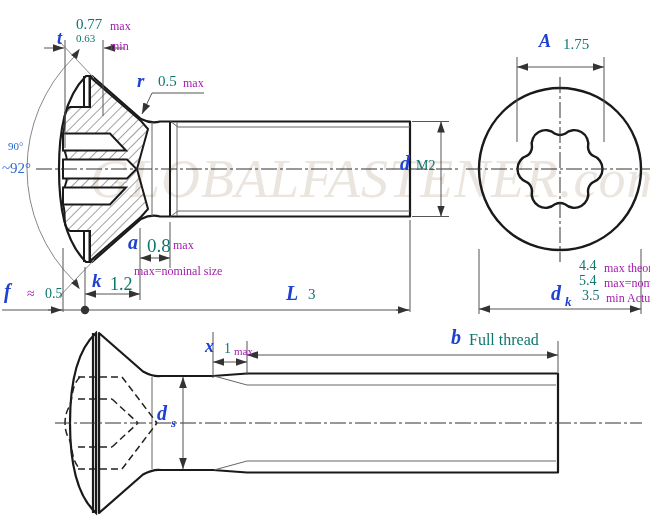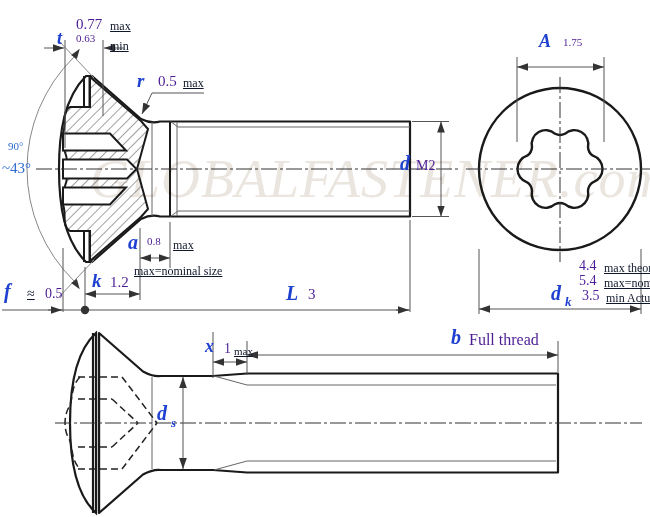--- a/index.html
+++ b/index.html
@@ -4,22 +4,22 @@
 <style>
   html,body{margin:0;padding:0;background:#fff;}
   #stage{position:relative;width:650px;height:517px;background:#fff;overflow:hidden;
          font-family:"Liberation Serif",serif;}
   #stage svg{position:absolute;left:0;top:0;}
   #watermark{position:absolute;left:90px;top:148px;font-size:54px;font-style:italic;
              color:#ebe5df;letter-spacing:1px;white-space:nowrap;mix-blend-mode:multiply;
              pointer-events:none;}
   .lbl{position:absolute;white-space:nowrap;line-height:1;}
   .sym{color:#1f41d0;font-weight:bold;font-style:italic;}
-  .val{color:#4c1d95;}
-  .word{color:#0f172a;text-decoration:underline;}
+  .val{color:#0f766e;}
+  .word{color:#a21caf;}
   .ang{color:#2e6bd0;}
 </style>
 </head>
 <body>
 
 <div id="stage">
 
   <svg width="650" height="517" viewBox="0 0 650 517">
     <defs>
       <pattern id="hatch" width="7" height="7" patternUnits="userSpaceOnUse" patternTransform="rotate(45)">
@@ -181,42 +181,42 @@
     <span class="lbl val" style="left:76px;top:17px;font-size:15px">0.77</span>
     <span class="lbl word" style="left:110px;top:20px;font-size:12px">max</span>
     <span class="lbl val" style="left:76px;top:33px;font-size:11px">0.63</span>
     <span class="lbl word" style="left:110px;top:40px;font-size:12px">min</span>
 
     <span class="lbl sym" style="left:137px;top:71px;font-size:19px">r</span>
     <span class="lbl val" style="left:158px;top:74px;font-size:15px">0.5</span>
     <span class="lbl word" style="left:183px;top:77px;font-size:12px">max</span>
 
     <span class="lbl ang" style="left:8px;top:141px;font-size:11px">90°</span>
-    <span class="lbl ang" style="left:2px;top:161px;font-size:15px">~43°</span>
+    <span class="lbl ang" style="left:2px;top:161px;font-size:15px">~92°</span>
 
     <span class="lbl sym" style="left:128px;top:232px;font-size:20px">a</span>
-    <span class="lbl val" style="left:147px;top:236px;font-size:11px">0.8</span>
+    <span class="lbl val" style="left:147px;top:236px;font-size:19px">0.8</span>
     <span class="lbl word" style="left:173px;top:239px;font-size:12px">max</span>
 
     <span class="lbl sym" style="left:92px;top:271px;font-size:19px">k</span>
-    <span class="lbl val" style="left:110px;top:275px;font-size:15px">1.2</span>
+    <span class="lbl val" style="left:110px;top:275px;font-size:18px">1.2</span>
     <span class="lbl word" style="left:134px;top:265px;font-size:12px">max=nominal size</span>
 
     <span class="lbl sym" style="left:4px;top:281px;font-size:20px">f</span>
     <span class="lbl word" style="left:27px;top:287px;font-size:14px">≈</span>
     <span class="lbl val" style="left:45px;top:287px;font-size:14px">0.5</span>
 
     <span class="lbl sym" style="left:286px;top:283px;font-size:20px">L</span>
     <span class="lbl val" style="left:308px;top:287px;font-size:15px">3</span>
 
     <span class="lbl sym" style="left:400px;top:153px;font-size:20px">d</span>
     <span class="lbl val" style="left:416px;top:159px;font-size:14px">M2</span>
 
     <span class="lbl sym" style="left:539px;top:32px;font-size:18px">A</span>
-    <span class="lbl val" style="left:563px;top:37px;font-size:11px">1.75</span>
+    <span class="lbl val" style="left:563px;top:37px;font-size:15px">1.75</span>
 
     <span class="lbl val" style="left:579px;top:259px;font-size:14px">4.4</span>
     <span class="lbl word" style="left:604px;top:262px;font-size:12px">max theor.</span>
     <span class="lbl val" style="left:579px;top:274px;font-size:14px">5.4</span>
     <span class="lbl word" style="left:604px;top:277px;font-size:12px">max=nominal</span>
     <span class="lbl sym" style="left:551px;top:283px;font-size:20px">d</span>
     <span class="lbl sym" style="left:565px;top:295px;font-size:13px">k</span>
     <span class="lbl val" style="left:582px;top:289px;font-size:14px">3.5</span>
     <span class="lbl word" style="left:606px;top:292px;font-size:12px">min Actual</span>
 

